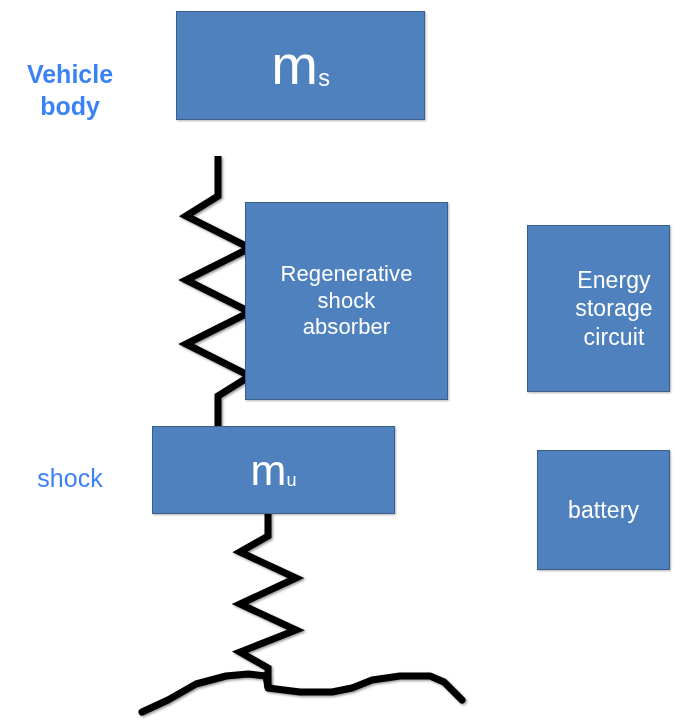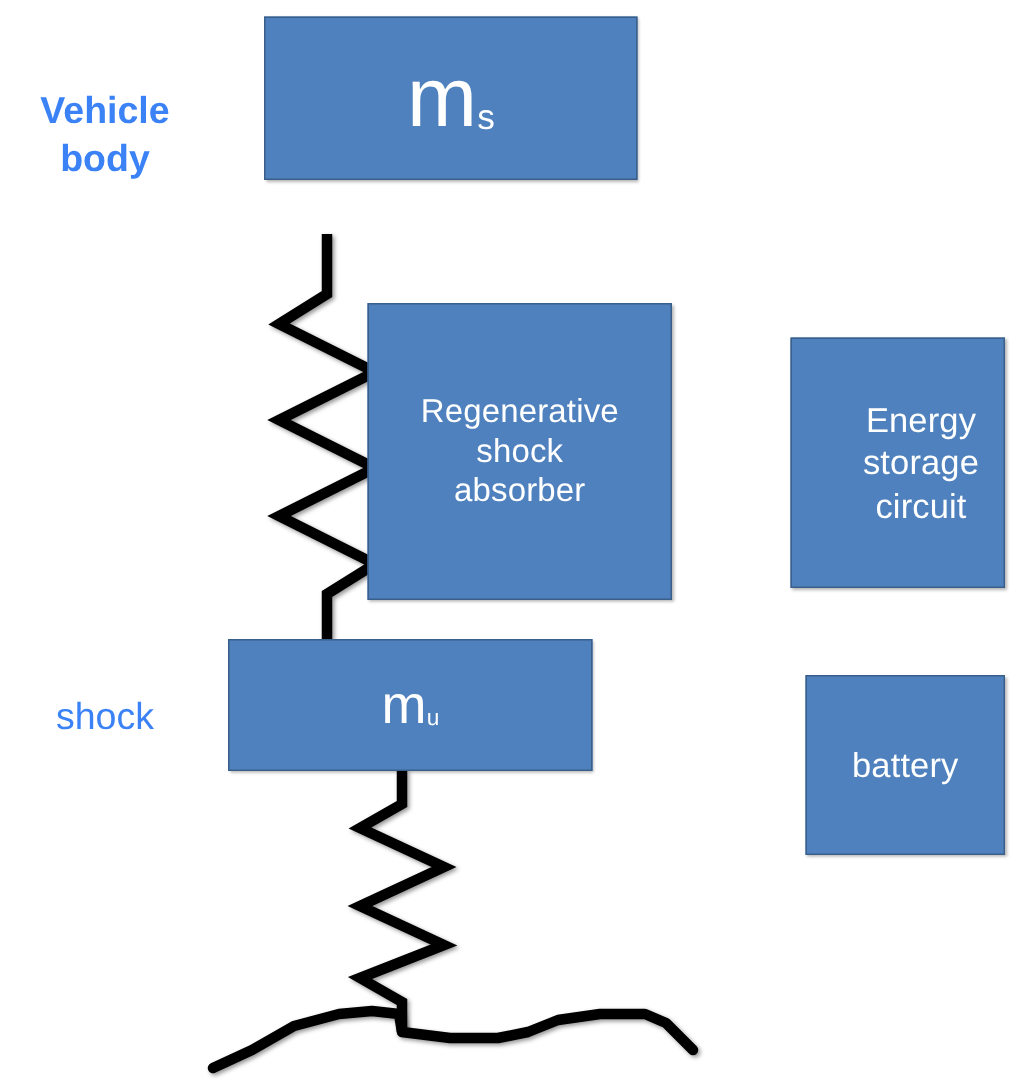--- a/index.html
+++ b/index.html
@@ -45,21 +45,21 @@
     letter-spacing: 0.1px;
   }
   
   #box-sprung-mass {
     left: 144px; top: 11px; width: 249px; height: 109px;
     font-size: 56px;
     margin-left: 32px;
   }
   #box-unsprung-mass {
     left: 152px; top: 426px; width: 243px; height: 88px;
-    font-size: 36px;
+    font-size: 43px;
   }
   #box-shock-absorber {
     left: 245px; top: 202px; width: 203px; height: 198px;
     font-size: 22px;
   }
   #box-energy-storage {
     left: 527px; top: 225px; width: 143px; height: 167px;
     font-size: 23px;
     padding-left: 31px;
   }

